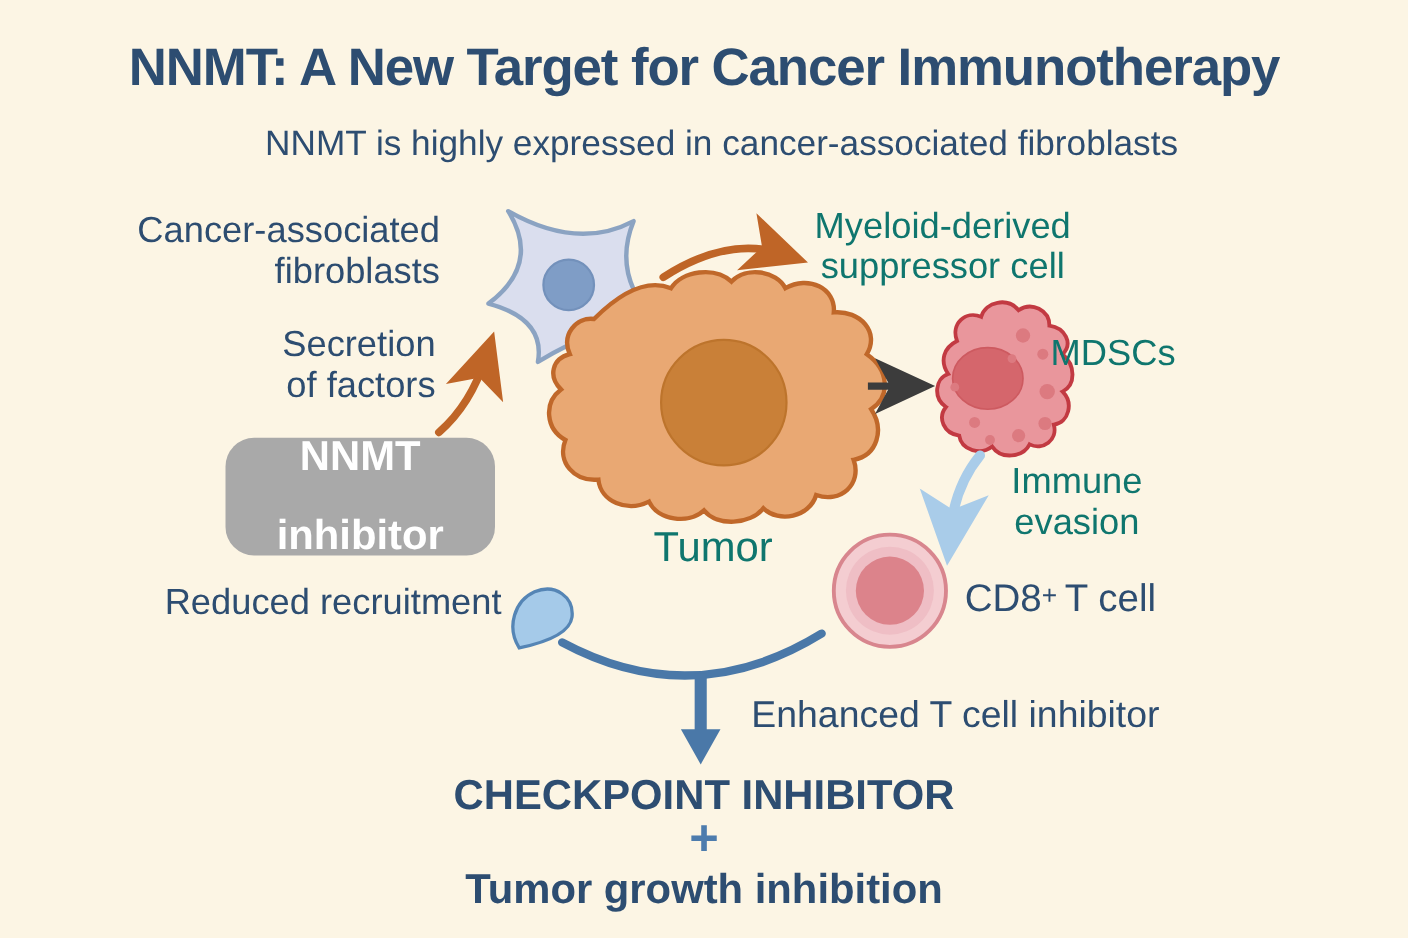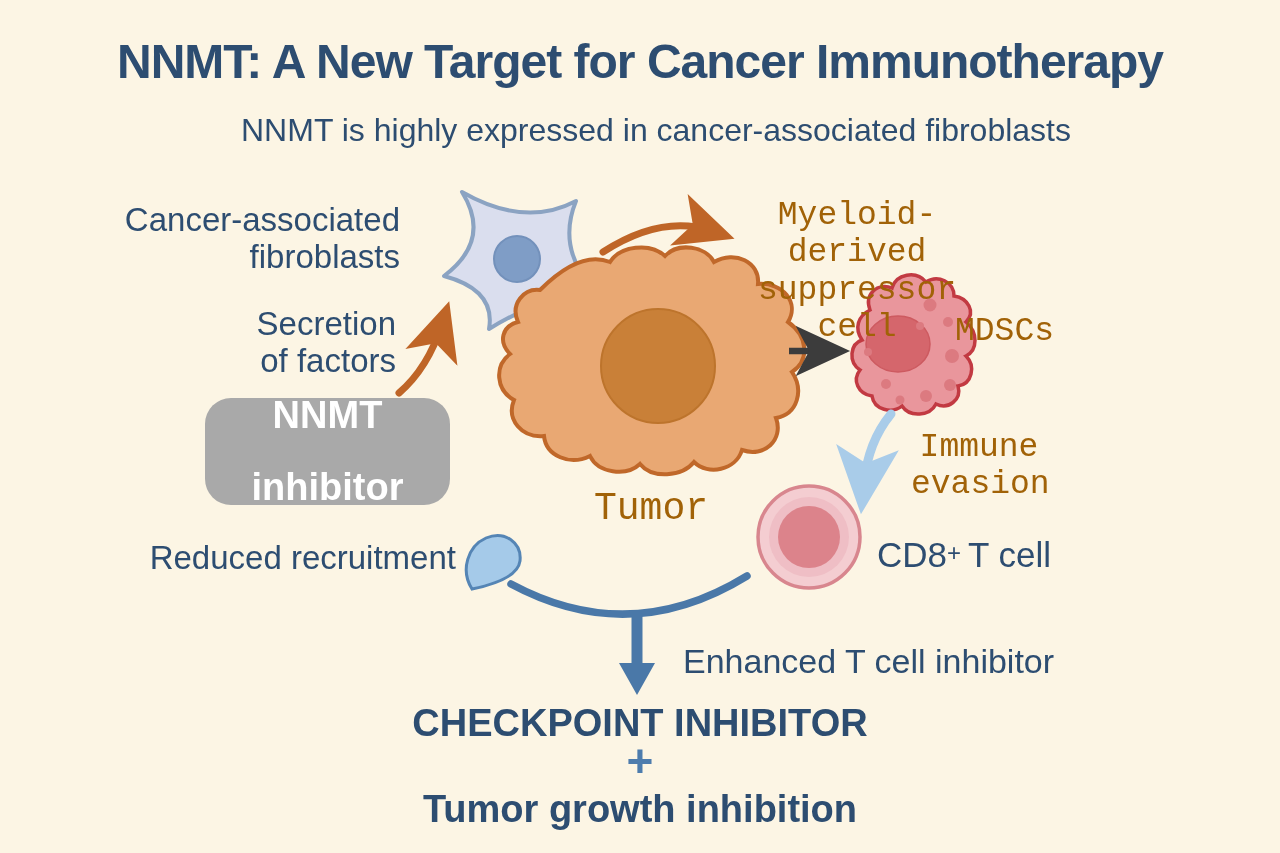--- a/index.html
+++ b/index.html
@@ -5,32 +5,32 @@
   html,body{margin:0;padding:0;}
   #canvas{
     position:relative;
     width:1280px;height:853px;
     background:#fcf5e4;
     font-family:"Liberation Sans", sans-serif;
     overflow:hidden;
   }
   .abs{position:absolute;}
   .navy{color:#2d4d71;}
-  .dark{color:#a16207;font-family:Liberation Mono, monospace;}
+  .dark{color:#0f766e;}
   .title{
     left:0;top:34px;width:1280px;
     text-align:center;
     font-size:48px;font-weight:700;letter-spacing:-1px;
   }
   .subtitle{
     left:0;top:112px;width:1280px;
     text-align:center;
     font-size:32px;font-weight:500;padding-left:16px;
   }
-  .lbl{font-size:33px;font-weight:500;line-height:1.13;margin-top:11px;}
+  .lbl{font-size:33px;font-weight:500;line-height:1.13;}
   .caf{left:110px;top:190px;width:290px;text-align:right;}
   .secretion{left:230px;top:294px;width:166px;text-align:right;}
   .reduced{left:100px;top:528px;width:356px;text-align:right;}
   .mdsc-full{left:733px;top:186px;width:248px;text-align:center;}
   .mdscs{left:955px;top:302px;}
   .immune{left:911px;top:418px;width:136px;text-align:center;}
   .cd8{left:877px;top:524px;font-size:35px;}
   .cd8 sup{font-size:24px;vertical-align:6px;}
   .cd8 .suffix{margin-left:7px;}
   .tumor-lbl{left:594px;top:477px;font-size:38px;font-weight:500;}

